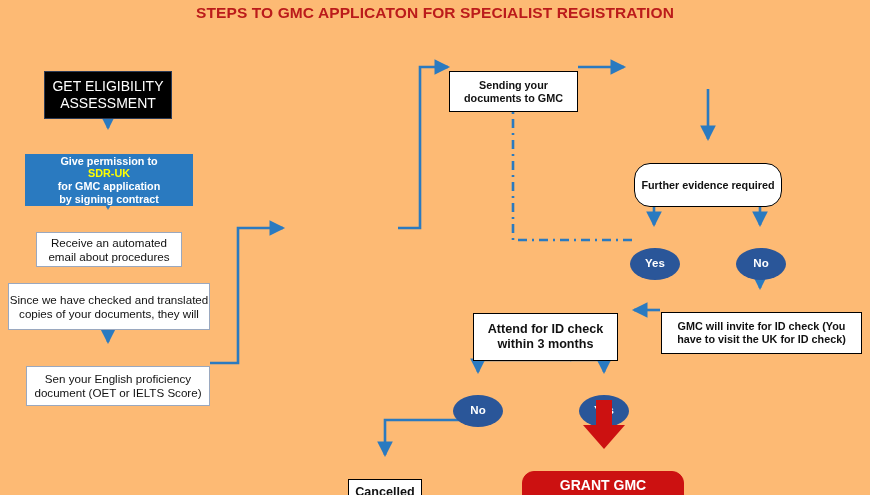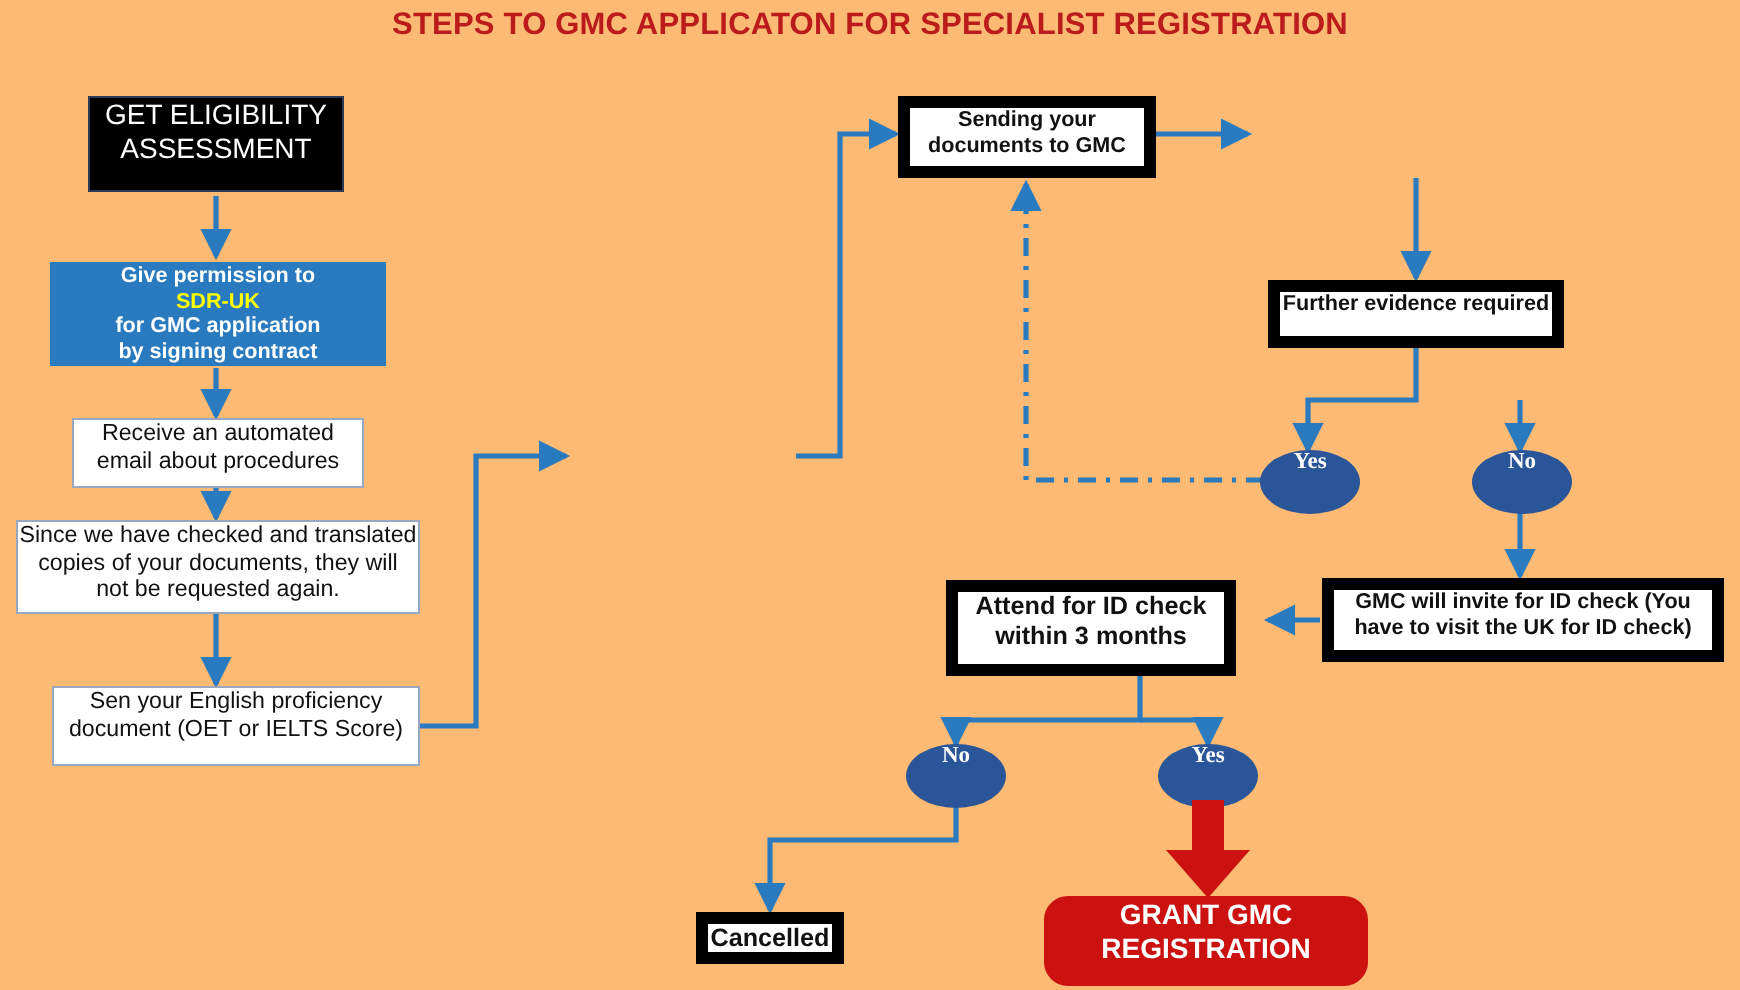--- a/index.html
+++ b/index.html
@@ -22,24 +22,25 @@
     left: 0;
     top: 0;
     width: 870px;
     height: 495px;
     pointer-events: none;
   }
   .node {
     position: absolute;
     box-sizing: border-box;
     display: flex;
-    align-items: flex-start;
+    align-items: center;
     justify-content: center;
     text-align: center;
     line-height: 1.18;
+    margin-top: 23px;
   }
   .title {
     position: absolute;
     left: 0;
     top: 4px;
     width: 870px;
     text-align: center;
     color: #bb1b1b;
     font-weight: bold;
     font-size: 15.5px;
@@ -57,36 +58,35 @@
     font-weight: bold;
   }
   .box-white {
     background: #ffffff;
     color: #111111;
     border: 1px solid #9aa8bf;
   }
   .box-white-bold {
     background: #ffffff;
     color: #111111;
-    border: 6px solid #000000;
+    border: 1px solid #000000;
     font-weight: bold;
   }
   .box-red {
     background: #cc1111;
     color: #ffffff;
     border: 1px solid #cc1111;
     font-weight: bold;
   }
   .ellipse {
     background: #2a5699;
     color: #ffffff;
     border-radius: 50%;
     font-weight: bold;
     font-size: 11.5px;
-    font-family: Liberation Serif, serif;
   }
   .hl-yellow {
     color: #ffff00;
   }
   .fs14 { font-size: 14px; }
   .fs13 { font-size: 12.6px; }
   .fs12 { font-size: 11.6px; }
   .fs11 { font-size: 10.8px; }
   .fs16 { font-size: 15px; }
   .node span { display: block; }
@@ -157,41 +157,40 @@
     <div>
       <span>Receive an automated</span>
       <span>email about procedures</span>
     </div>
   </div>
 
   <div class="node box-white fs12" style="left:8px; top:260px; width:202px; height:47px;">
     <div>
       <span>Since we have checked and translated</span>
       <span>copies of your documents, they will</span>
-      <span>not be requested again.</span>
     </div>
   </div>
 
   <div class="node box-white fs12" style="left:26px; top:343px; width:184px; height:40px;">
     <div>
       <span>Sen your English proficiency</span>
       <span>document (OET or IELTS Score)</span>
     </div>
   </div>
 
 
   <div class="node box-white-bold fs11" style="left:449px; top:48px; width:129px; height:41px;">
     <div>
       <span>Sending your</span>
       <span>documents to GMC</span>
     </div>
   </div>
 
 
-  <div class="node box-white-bold fs11" style="left:634px; top:140px; width:148px; height:34px;">
+  <div class="node box-white-bold fs11" style="left:634px; top:140px; width:148px; height:44px;border-radius:16px;">
     <div>
       <span>Further evidence required</span>
     </div>
   </div>
 
   <div class="node ellipse" style="left:630px; top:225px; width:50px; height:32px;">
     <span>Yes</span>
   </div>
 
   <div class="node ellipse" style="left:736px; top:225px; width:50px; height:32px;">

